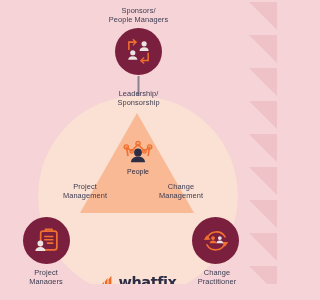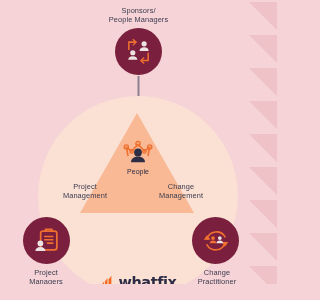--- a/index.html
+++ b/index.html
@@ -227,20 +227,22 @@
       </g>
       <g fill="#ece3e3">
         <circle cx="20.4" cy="11.6" r="2.2"></circle>
         <path d="M20.4 14.5 c-2.5 0 -3.9 1.5 -3.9 3.2 h7.8 c0 -1.7 -1.4 -3.2 -3.9 -3.2 z"></path>
       </g>
     </svg>
   </div>
 
   <div class="caption" id="cap-sponsors">Sponsors/
 People Managers</div>
+  <div class="caption" id="cap-leader">Leadership/
+Sponsorship</div>
   <div class="caption" id="cap-projmgmt">Project
 Management</div>
   <div class="caption" id="cap-chgmgmt">Change
 Management</div>
   <div class="caption" id="cap-pm">Project
 Managers</div>
   <div class="caption" id="cap-cp">Change
 Practitioner</div>
 
   <div id="logo">

